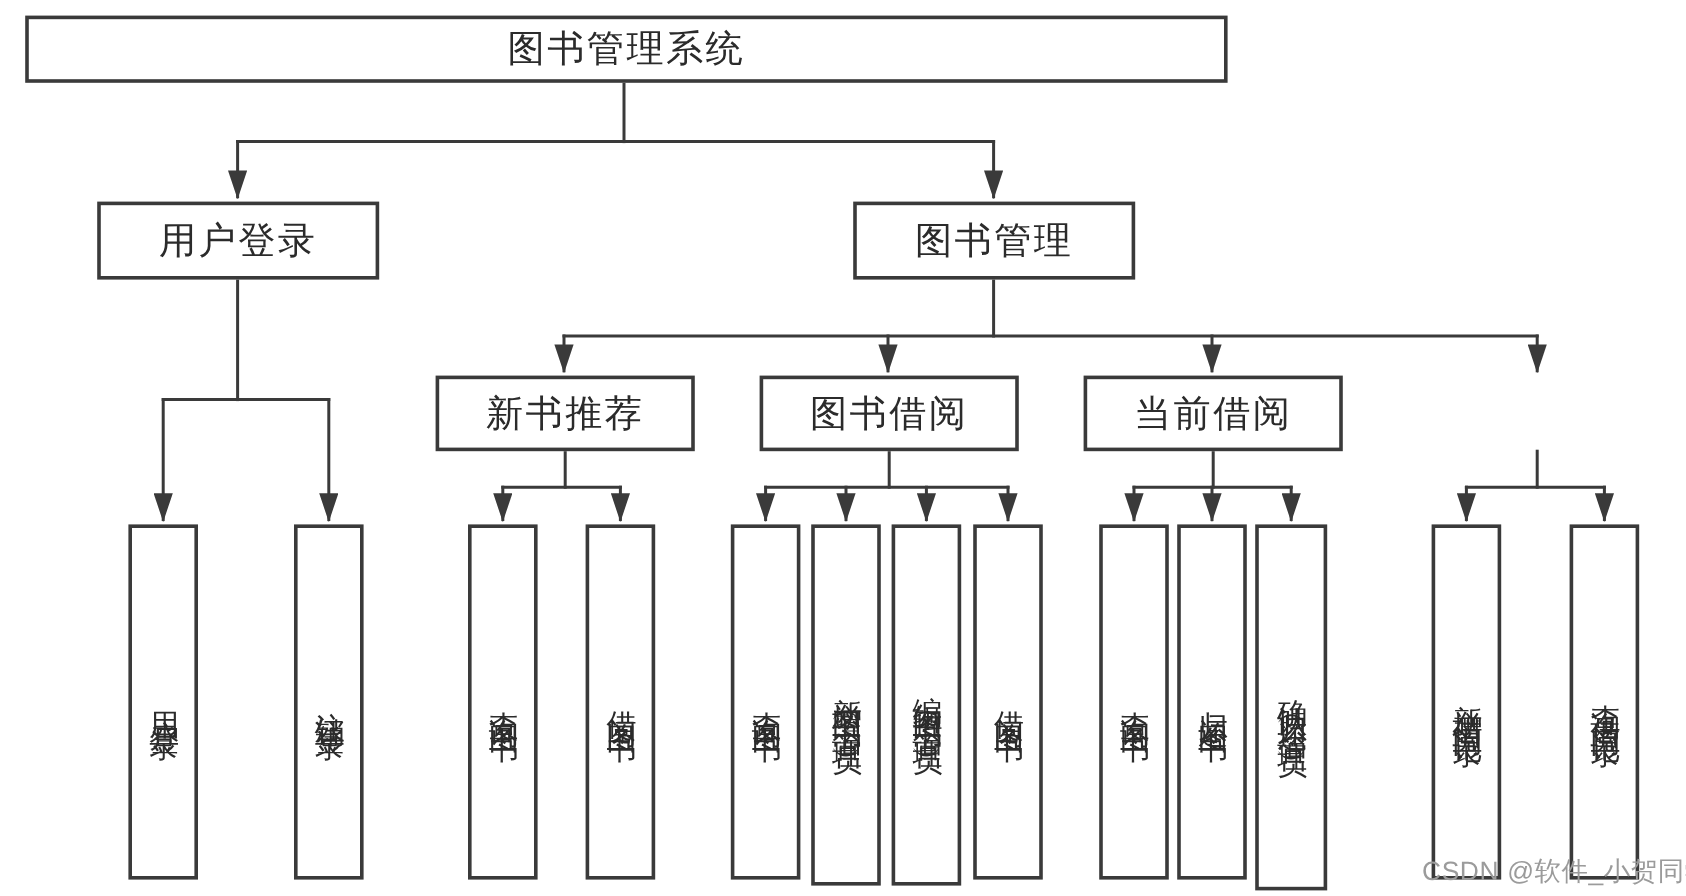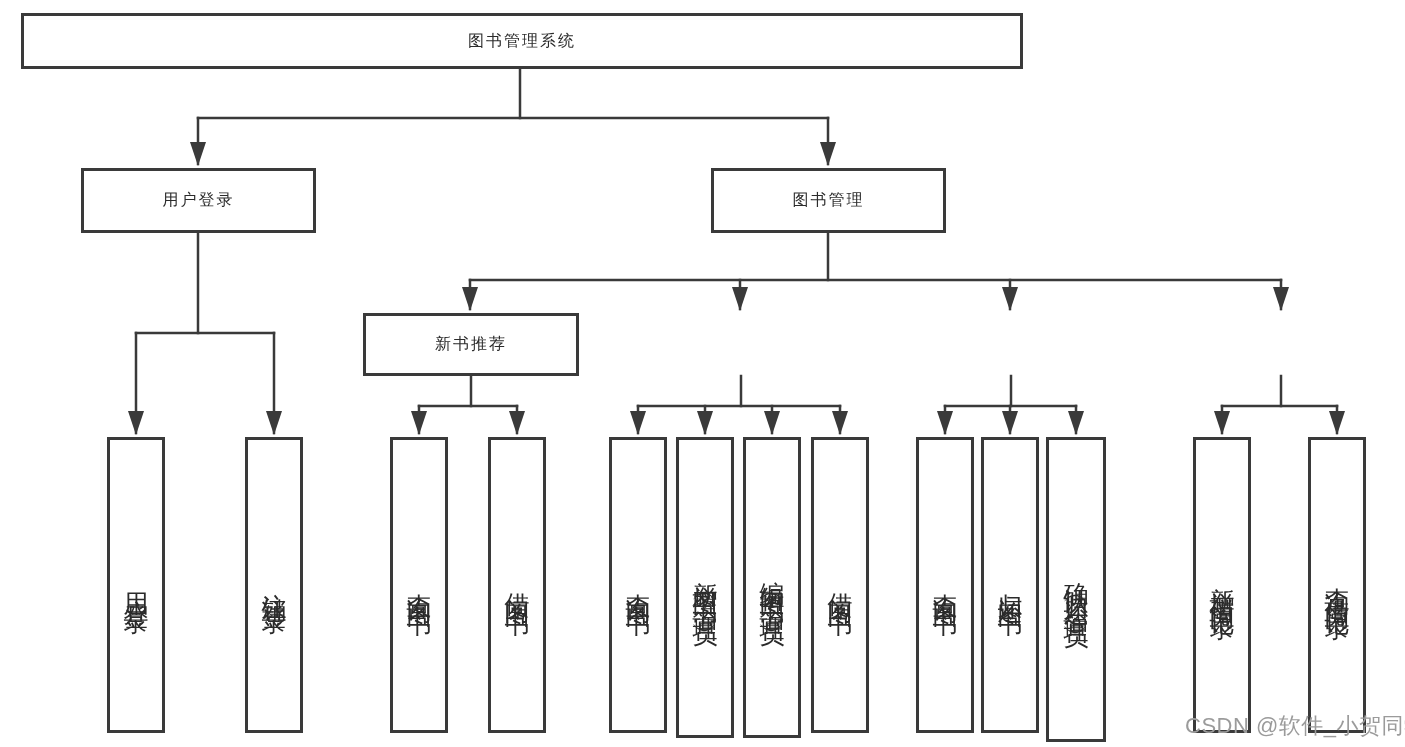--- a/index.html
+++ b/index.html
@@ -7,21 +7,21 @@
     position:relative; width:1405px; height:747px; background:#ffffff;
     font-family:"Liberation Sans", sans-serif; overflow:hidden;
     color:#2b2b2b;
   }
   .wires { position:absolute; left:0; top:0; width:1405px; height:747px; }
   .node {
     position:absolute; background:#ffffff; border:3px solid #3a3a3a;
     box-sizing:border-box; display:flex; align-items:center; justify-content:center;
     color:#2b2b2b;
   }
-  .hnode { font-size:16px; letter-spacing:2px; white-space:nowrap;text-align:center; }
+  .hnode { font-size:31px; letter-spacing:2px; white-space:nowrap;text-align:center; }
   .root  { left:21px;  top:13px;  width:1002px; height:56px; }
   .lvl1a { left:81px;  top:168px; width:235px;  height:65px; }
   .lvl1b { left:711px; top:168px; width:235px;  height:65px; }
   .lvl2  { top:313px;  width:216px; height:63px; }
   .vnode { top:437px; width:58px; height:296px; font-size:25px; }
   .vnode.tall  { height:301px; }
   .vnode.tall2 { height:305px; width:60px; }
   .vtext {
     writing-mode:vertical-rl; text-orientation:mixed;
     letter-spacing:6px; line-height:1.15; white-space:nowrap;
@@ -93,20 +93,26 @@
   <div class="node hnode lvl1a">
     <span>用户登录</span>
   </div>
   <div class="node hnode lvl1b">
     <span>图书管理</span>
   </div>
 
   <div class="node hnode lvl2" style="left:363px">
     <span>新书推荐</span>
   </div>
+  <div class="node hnode lvl2" style="left:633px">
+    <span>图书借阅</span>
+  </div>
+  <div class="node hnode lvl2" style="left:903px">
+    <span>当前借阅</span>
+  </div>
 
   <div class="node vnode" style="left:107px">
     <span class="vtext">用户登录</span>
   </div>
   <div class="node vnode" style="left:245px">
     <span class="vtext">注销登录</span>
   </div>
 
   <div class="node vnode" style="left:390px">
     <span class="vtext">查询图书</span>

